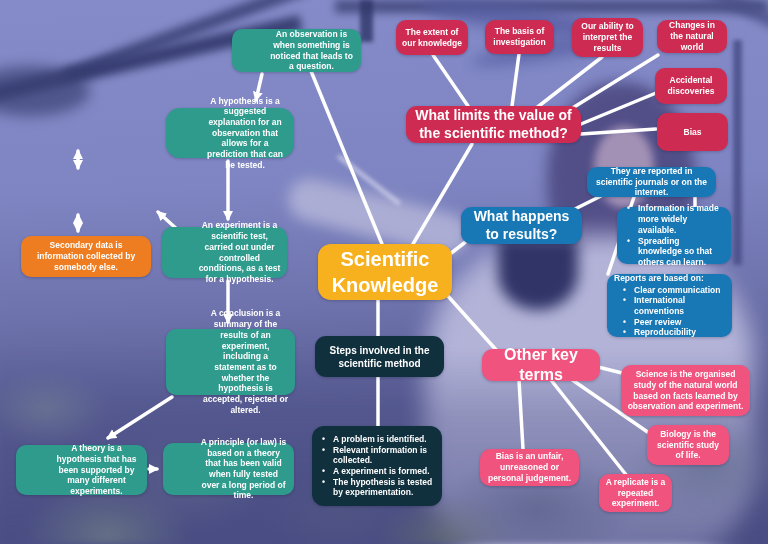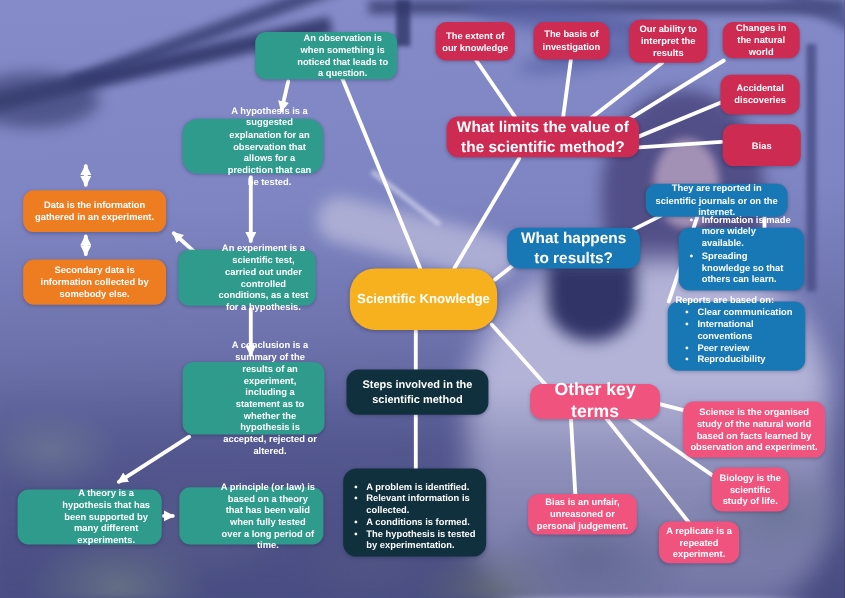--- a/index.html
+++ b/index.html
@@ -15,25 +15,25 @@
     position:absolute;z-index:2;box-sizing:border-box;
     border-radius:10px;color:#fff;
     display:flex;align-items:center;justify-content:center;
     text-align:center;padding:4px 6px;
     font-size:8.5px;font-weight:700;line-height:1.26;
     box-shadow:0 1px 3px rgba(20,20,50,.25);
   }
   .teal{background:#2E9B8C;padding-left:36px;} .orange{background:#EE7D22;} .red{background:#CE2B52;}
   .blue{background:#1878B5;} .navy{background:#10303E;} .pink{background:#F0537E;}
   .yellow{background:#F7B01E;}
-  .h-xl{font-size:12px;line-height:1.3;border-radius:23px;}
+  .h-xl{font-size:20px;line-height:1.3;border-radius:13px;}
   .h-lg{font-size:14px;line-height:1.28;border-radius:11px;}
   .h-md{font-size:10px;line-height:1.3;border-radius:11px;}
   .h-okt{font-size:16px;border-radius:11px;}
-  .listbox{flex-direction:column;align-items:flex-start;justify-content:flex-end;text-align:left;padding:5px 7px;}
+  .listbox{flex-direction:column;align-items:flex-start;justify-content:center;text-align:left;padding:5px 7px;}
   .listbox .ltitle{margin-bottom:1px;}
   ul.bullets{list-style:none;margin:0;padding:0;}
   ul.bullets li{position:relative;padding-left:14px;margin:0;}
   ul.bullets li::before{content:"\2022";position:absolute;left:3px;top:0;}
   ul.indent{margin-left:6px;}
 </style>
 </head>
 <body>
 
 <div class="stage">
@@ -102,21 +102,20 @@
     </g>
   </svg>
 
   <div class="node teal" style="left:232px;top:29px;width:129px;height:43px;">An observation is when something is noticed that leads to a question.</div>
   <div class="node teal" style="left:166px;top:108px;width:128px;height:50px;border-radius:14px;">A hypothesis is a suggested explanation for an observation that allows for a prediction that can be tested.</div>
   <div class="node teal" style="left:162px;top:227px;width:125px;height:51px;">An experiment is a scientific test, carried out under controlled conditions, as a test for a hypothesis.</div>
   <div class="node teal" style="left:166px;top:329px;width:129px;height:66px;">A conclusion is a summary of the results of an experiment, including a statement as to whether the hypothesis is accepted, rejected or altered.</div>
   <div class="node teal" style="left:16px;top:445px;width:131px;height:50px;text-align:center;">A theory is a hypothesis that has been supported by many different experiments.</div>
   <div class="node teal" style="left:163px;top:443px;width:131px;height:52px;">A principle (or law) is based on a theory that has been valid when fully tested over a long period of time.</div>
 
-  <div class="node orange" style="left:21px;top:173px;width:130px;height:38px;">Data is the information gathered in an experiment.</div>
   <div class="node orange" style="left:21px;top:236px;width:130px;height:41px;">Secondary data is information collected by somebody else.</div>
 
   <div class="node yellow h-xl" style="left:318px;top:244px;width:134px;height:56px;">Scientific Knowledge</div>
 
   <div class="node red" style="left:396px;top:20px;width:72px;height:35px;">The extent of our knowledge</div>
   <div class="node red" style="left:485px;top:20px;width:69px;height:34px;">The basis of investigation</div>
   <div class="node red" style="left:572px;top:18px;width:71px;height:39px;">Our ability to interpret the results</div>
   <div class="node red" style="left:657px;top:20px;width:70px;height:33px;">Changes in the natural world</div>
   <div class="node red" style="left:655px;top:68px;width:72px;height:36px;">Accidental discoveries</div>
   <div class="node red" style="left:657px;top:113px;width:71px;height:38px;">Bias</div>
@@ -138,24 +137,24 @@
       <li>Peer review</li>
       <li>Reproducibility</li>
     </ul>
   </div>
 
   <div class="node navy h-md" style="left:315px;top:336px;width:129px;height:41px;">Steps involved in the scientific method</div>
   <div class="node navy listbox" style="left:312px;top:426px;width:130px;height:80px;border-radius:12px;">
     <ul class="bullets">
       <li>A problem is identified.</li>
       <li>Relevant information is collected.</li>
-      <li>A conditions is formed.</li>
+      <li>A experiment is formed.</li>
       <li>The hypothesis is tested by experimentation.</li>
     </ul>
   </div>
 
   <div class="node pink h-okt" style="left:482px;top:349px;width:118px;height:32px;">Other key terms</div>
   <div class="node pink" style="left:621px;top:365px;width:129px;height:51px;">Science is the organised study of the natural world based on facts learned by observation and experiment.</div>
-  <div class="node pink" style="left:647px;top:425px;width:70px;height:40px;">Biology is the scientific study of life.</div>
+  <div class="node pink" style="left:647px;top:425px;width:82px;height:40px;">Biology is the scientific study of life.</div>
   <div class="node pink" style="left:480px;top:449px;width:99px;height:37px;">Bias is an unfair, unreasoned or personal judgement.</div>
   <div class="node pink" style="left:599px;top:474px;width:73px;height:38px;">A replicate is a repeated experiment.</div>
 
 </div>
 
 </body></html>

